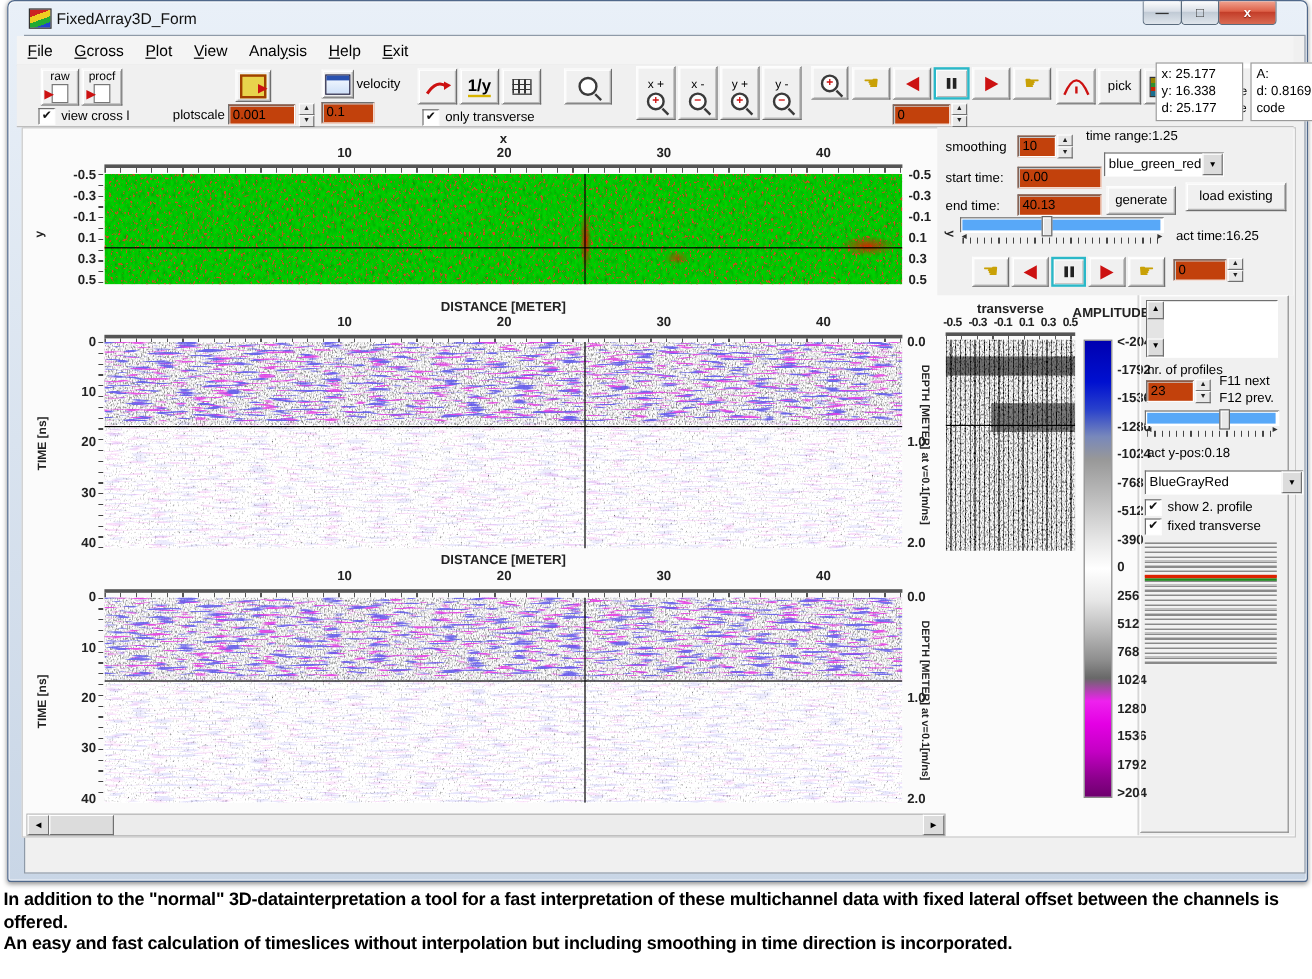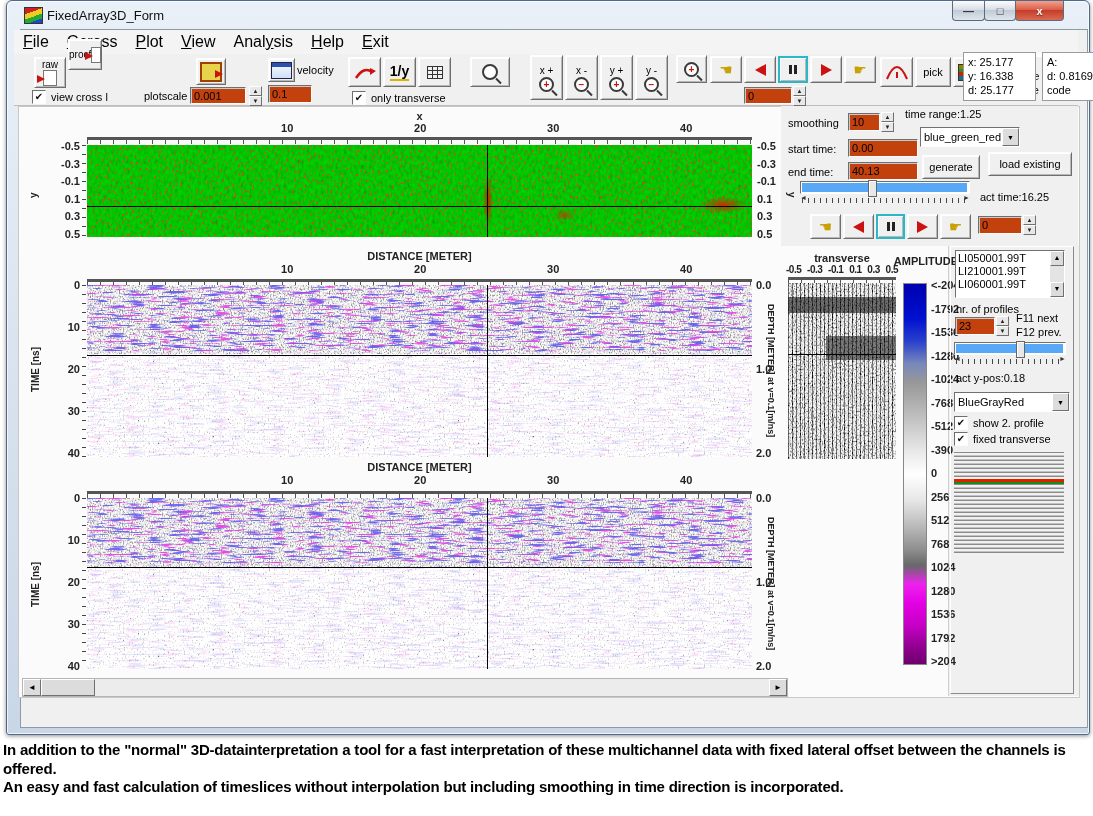--- a/index.html
+++ b/index.html
@@ -18,21 +18,21 @@
   .app-icon{position:absolute;left:17px;top:6px;width:17px;height:15px;border:1px solid #333;
     background:linear-gradient(160deg,#cc2222 0 30%,#eecc22 30% 55%,#22aa33 55% 78%,#2244cc 78% 100%)}
   .capbtn{position:absolute;top:1px;height:19px;border:1px solid #5a6b7d;border-top:none;
     background:linear-gradient(#fdfdfd,#d8dee6 45%,#bfc9d4 46%,#dfe5ec);border-radius:0 0 4px 4px;
     display:flex;align-items:center;justify-content:center;font-size:11px;color:#333;font-weight:bold}
   .capbtn.close{background:linear-gradient(#f0a28f,#dd5f47 45%,#c23b27 46%,#d96a52);color:#fff;
     text-shadow:0 1px 1px #7c1d10}
   
   .menubar{position:absolute;left:14px;top:30px;width:1064px;height:24px;background:#f4f4f4;
     border-bottom:1px solid #d6d6d6;display:flex;align-items:center}
-  .mitem{padding:3px 9px;font-size:16px;cursor:default}
+  .mitem{padding:3px 9px;font-size:13px;cursor:default}
   .toolbar{position:absolute;left:14px;top:54px;width:1064px;height:51px;background:#f0f0f0;
     border-bottom:1px solid #bdbdbd}
   .b3{background:#f0f0f0;border:1px solid;border-color:#fdfdfd #6e6e6e #6e6e6e #fdfdfd;
     box-shadow:inset 1px 1px 0 #fff, inset -1px -1px 0 #b8b8b8;display:flex;align-items:center;
     justify-content:center;box-sizing:border-box}
   .sunk{background:#fff;border:1px solid;border-color:#6e6e6e #fdfdfd #fdfdfd #6e6e6e;
     box-shadow:inset 1px 1px 0 #c9c9c9;box-sizing:border-box}
   .lbl{font-size:11px;white-space:nowrap}
   .field{font-size:11px;padding:2px 3px;box-sizing:border-box;background:#c2410c}
   .spin{position:absolute;display:flex;flex-direction:column;width:13px;box-sizing:border-box}
@@ -217,21 +217,21 @@
     </div>
 
   <div class="toolbar"></div>
 
   <div class="b3 abs" style="left:34px;top:57px;width:32px;height:31px;flex-direction:column">
     <span class="lbl" style="font-size:10px">raw</span>
     <span class="doc">
         <span class="redarr" style="left:-7px;top:4px"></span>
       </span>
   </div>
-  <div class="b3 abs" style="left:68px;top:39px;width:34px;height:31px;flex-direction:row">
+  <div class="b3 abs" style="left:68px;top:57px;width:34px;height:31px;flex-direction:column">
     <span class="lbl" style="font-size:10px">procf</span>
     <span class="doc">
         <span class="redarr" style="left:-7px;top:4px"></span>
       </span>
   </div>
   <label class="chk abs" style="left:32px;top:90px">
     <span class="box">✔</span>
     <span>view cross l</span>
   </label>
 
@@ -557,25 +557,20 @@
     </div>
   <div class="sunk field abs" style="left:978px;top:216px;width:44px;height:18px">0</div>
   <div class="spin" style="left:1023px;top:215px;height:20px">
     <span>▲</span>
     <span>▼</span>
   </div>
 
   <div class="abs" style="left:950px;top:246px;width:122px;height:446px;border:1px solid;border-color:#fff #8a8a8a #8a8a8a #fff"></div>
 
   <div class="listbox" style="left:955px;top:250px;width:110px;height:48px">
-    <div class="lrows">
-        <div class="lrow">LI050001.99T</div>
-        <div class="lrow">LI210001.99T</div>
-        <div class="lrow">LI060001.99T</div>
-      </div>
     <div class="vsb">
       <span>▲</span>
       <span>▼</span>
     </div>
   </div>
   <span class="lbl abs" style="left:956px;top:303px">nr. of profiles</span>
   <div class="sunk field abs" style="left:955px;top:317px;width:40px;height:18px">23</div>
   <div class="spin" style="left:996px;top:316px;height:20px">
     <span>▲</span>
     <span>▼</span>
@@ -583,21 +578,21 @@
   <span class="lbl abs" style="left:1016px;top:312px">F11 next</span>
   <span class="lbl abs" style="left:1016px;top:326px">F12 prev.</span>
 
   <div class="slider" style="left:954px;top:342px;width:112px">
     <div class="fill" style="width:97%"></div>
     <div class="thumb" style="left:55%"></div>
   </div>
   <div class="dots" style="left:956px;top:359px;width:108px"></div>
   <span class="lbl abs" style="left:956px;top:372px">act y-pos:0.18</span>
 
-  <div class="ddown" style="left:954px;top:392px;width:116px;height:20px">
+  <div class="ddown" style="left:954px;top:392px;width:132px;height:20px">
     <span class="txt">BlueGrayRed</span>
     <span class="arr">▼</span>
   </div>
   <label class="chk abs" style="left:954px;top:416px">
     <span class="box">✔</span>
     <span>show 2. profile</span>
   </label>
   <label class="chk abs" style="left:954px;top:432px">
     <span class="box">✔</span>
     <span>fixed transverse</span>

